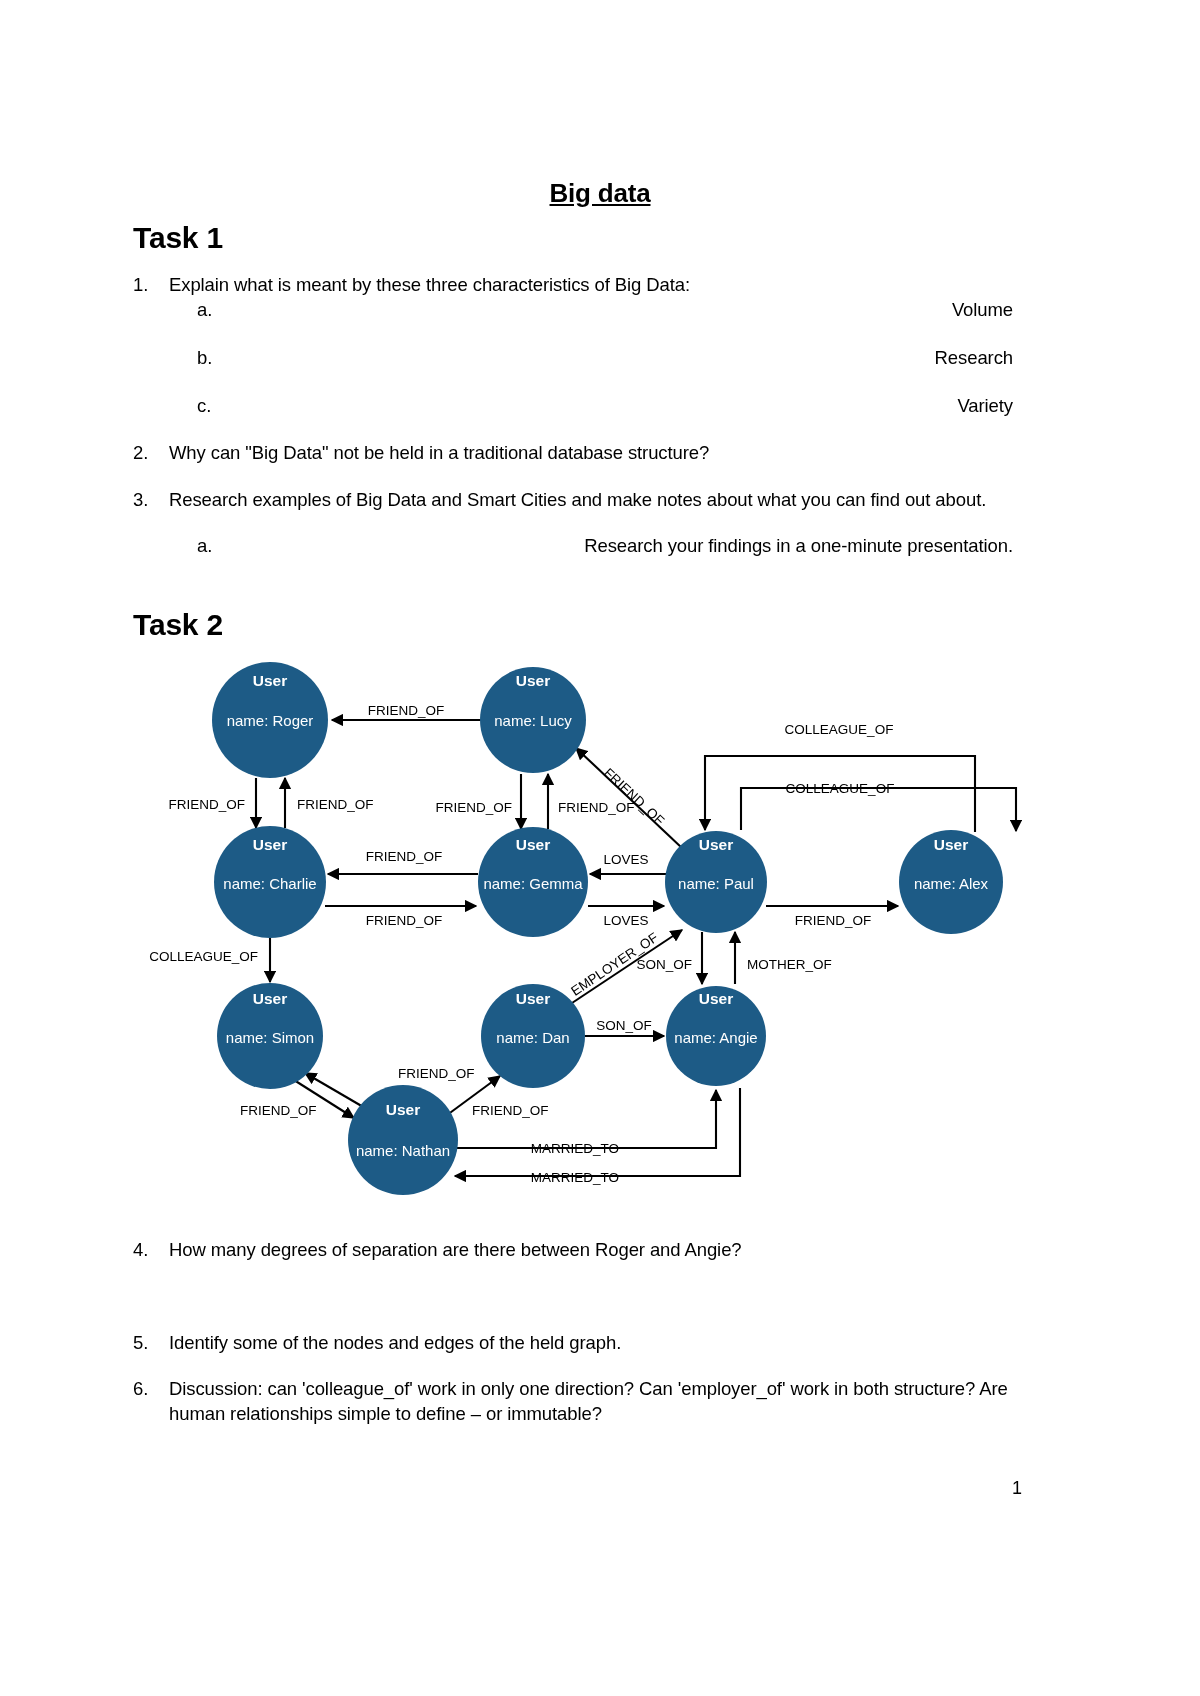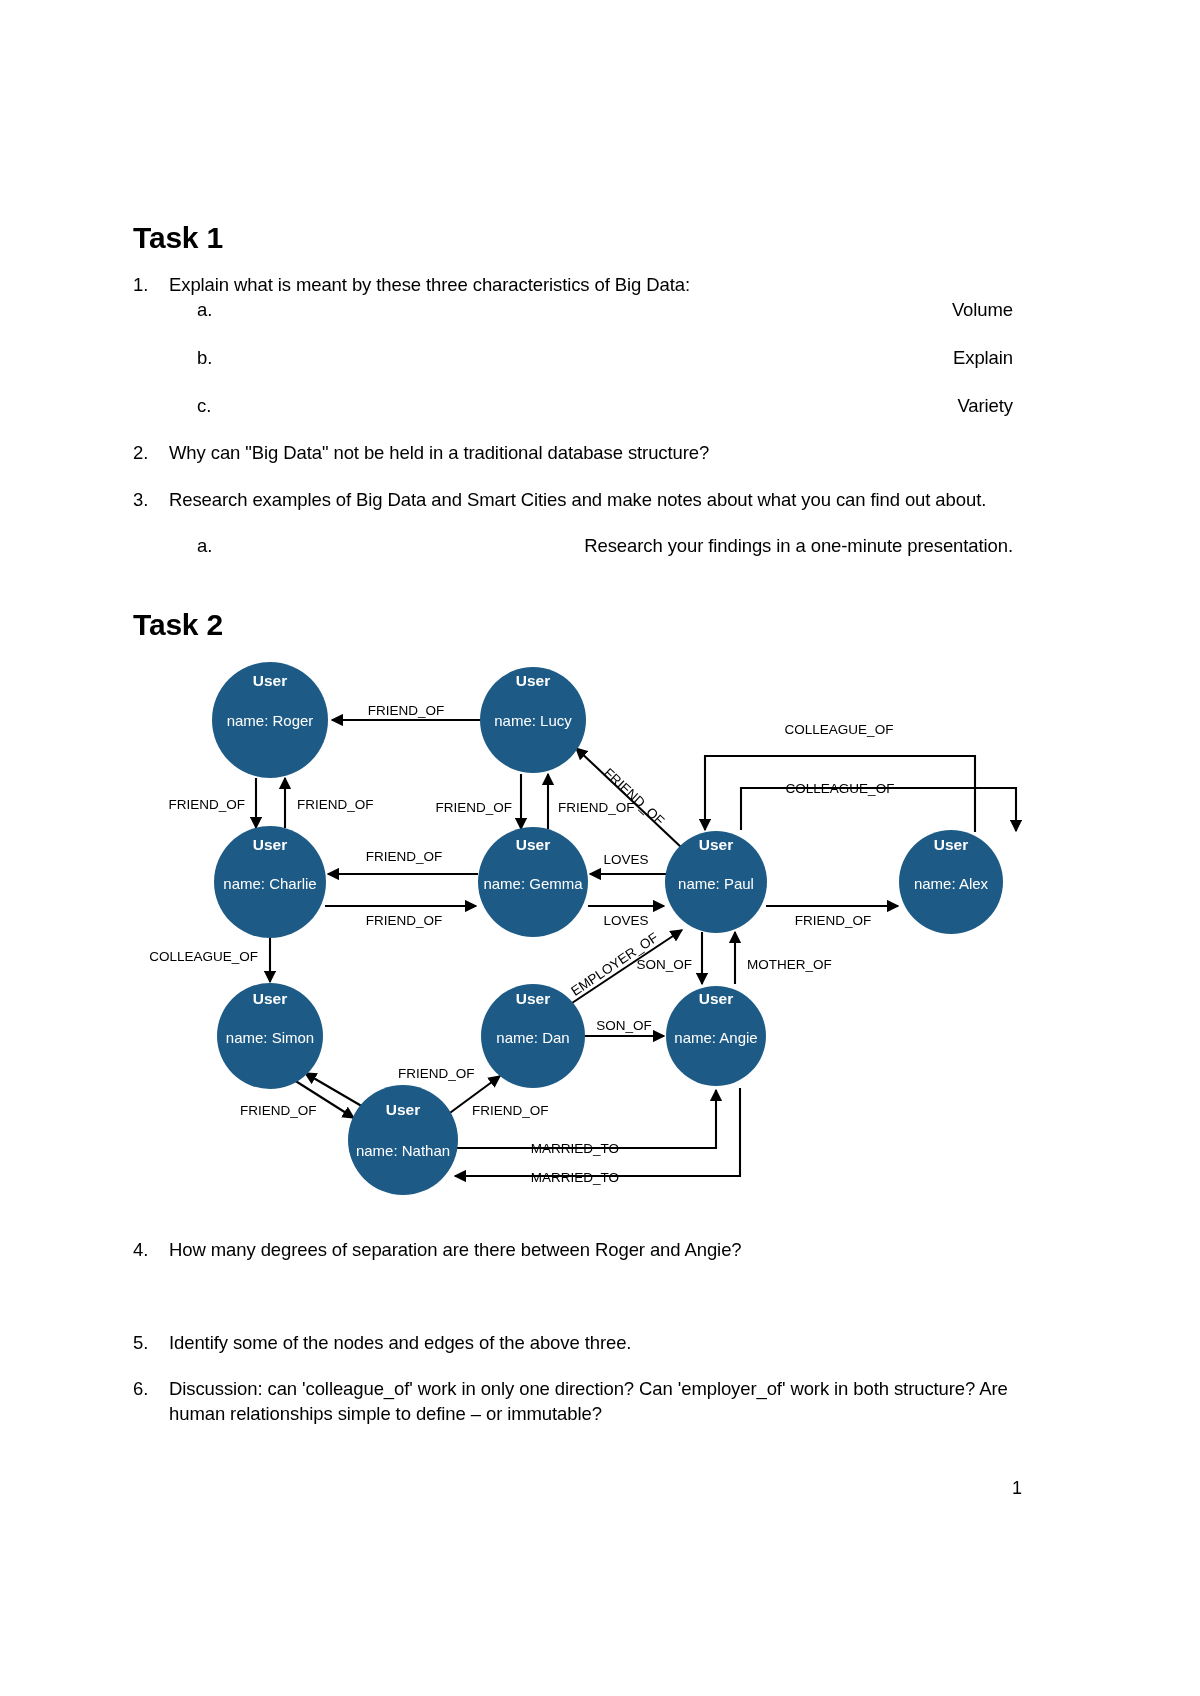--- a/index.html
+++ b/index.html
@@ -104,39 +104,40 @@
     right: 178px;
     top: 1478px;
     font-size: 18px;
   }
 </style>
 </head>
 <body>
 
 <div id="page">
 
+  <div class="doc-title">Big data</div>
 
   <div class="task-heading" id="task1-heading">Task 1</div>
 
   <div class="olist" style="top:272px;">
     <div class="li">
       <span class="num">1.</span>
       <span class="txt">Explain what is meant by these three characteristics of Big Data:</span>
     </div>
   </div>
   <div class="olist" style="top:297px;">
     <div class="li sub">
       <span class="num">a.</span>
       <span class="txt">Volume</span>
     </div>
   </div>
   <div class="olist" style="top:345px;">
     <div class="li sub">
       <span class="num">b.</span>
-      <span class="txt">Explain</span>
+      <span class="txt">Research</span>
     </div>
   </div>
   <div class="olist" style="top:393px;">
     <div class="li sub">
       <span class="num">c.</span>
       <span class="txt">Variety</span>
     </div>
   </div>
   <div class="olist" style="top:440px;">
     <div class="li">
@@ -321,21 +322,21 @@
 
   <div class="olist" style="top:1237px;">
     <div class="li">
       <span class="num">4.</span>
       <span class="txt">How many degrees of separation are there between Roger and Angie?</span>
     </div>
   </div>
   <div class="olist" style="top:1330px;">
     <div class="li">
       <span class="num">5.</span>
-      <span class="txt">Identify some of the nodes and edges of the above three.</span>
+      <span class="txt">Identify some of the nodes and edges of the held graph.</span>
     </div>
   </div>
   <div class="olist" style="top:1376px;">
     <div class="li">
       <span class="num">6.</span>
       <span class="txt">Discussion: can 'colleague_of' work in only one direction? Can 'employer_of' work in both structure? Are human relationships simple to define – or immutable?</span>
     </div>
   </div>
 
   <div class="page-number">1</div>

